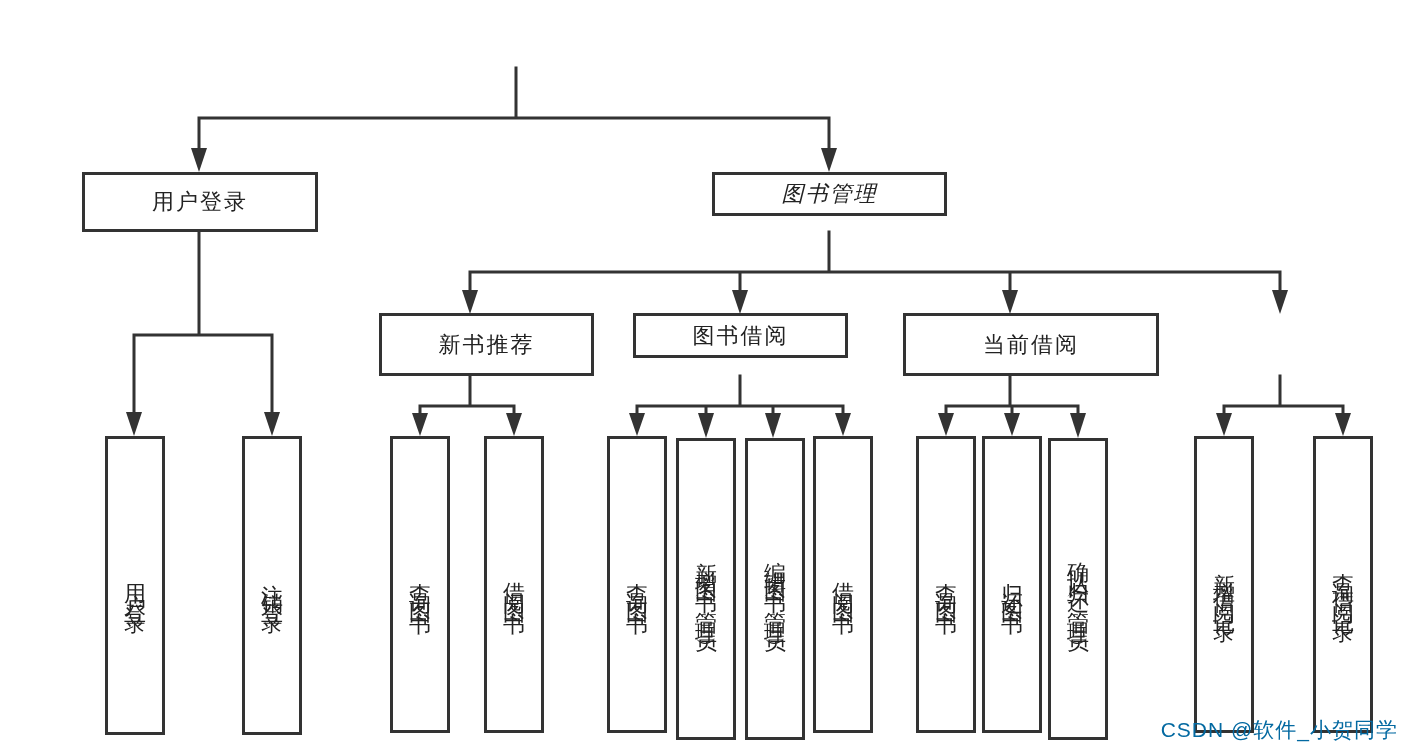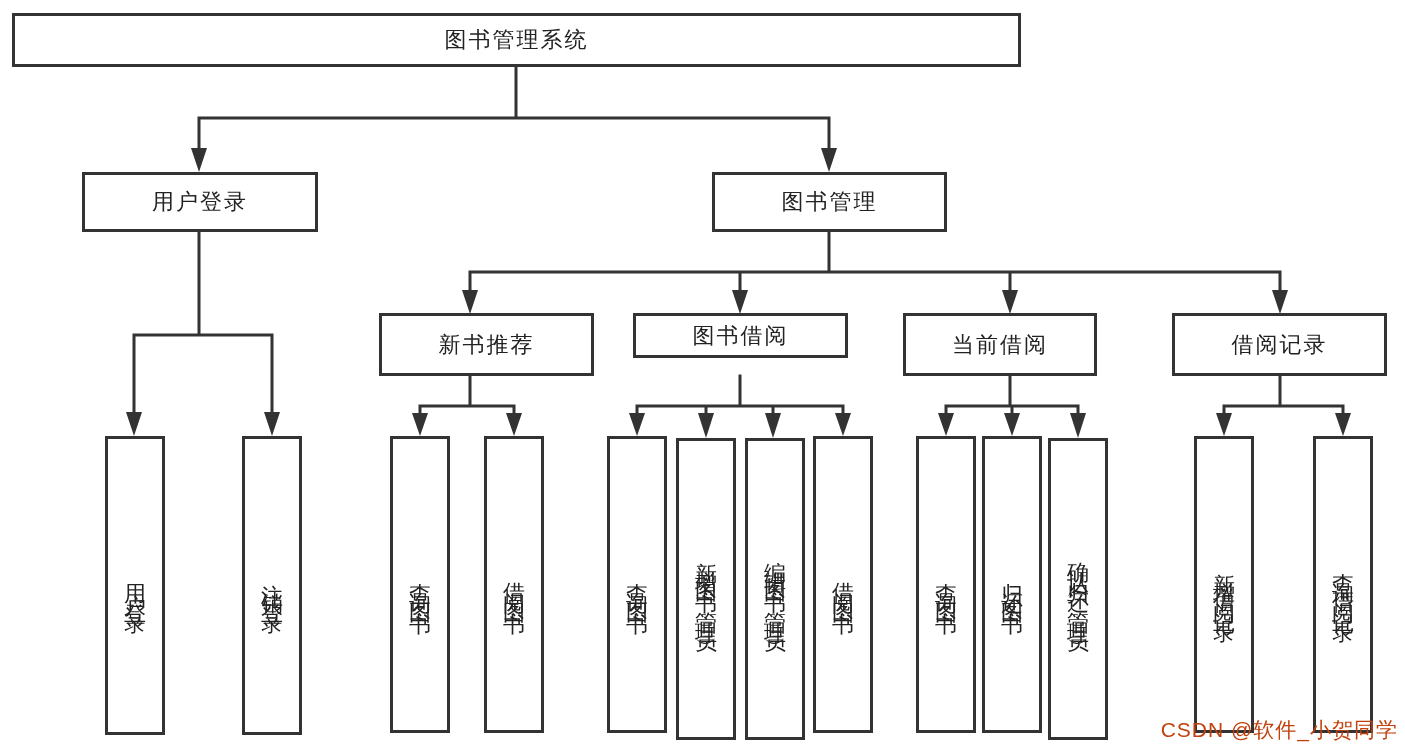--- a/index.html
+++ b/index.html
@@ -48,21 +48,21 @@
     font-size: 22px;
     letter-spacing: 10px;
     color: #222222;
     line-height: 1;
   }
   .watermark {
     position: absolute;
     top: 716px;
     right: 7px;
     font-size: 21px;
-    color: #c2410c;
+    color: #0369a1;
     letter-spacing: 1px;
     white-space: nowrap;
   }
 </style>
 </head>
 <body>
 
 <div id="stage">
 
   <svg id="wires" viewBox="0 0 1405 747" xmlns="http://www.w3.org/2000/svg">
@@ -98,29 +98,27 @@
       <polygon points="765,413 781,413 773,438"></polygon>
       <polygon points="835,413 851,413 843,436"></polygon>
       <polygon points="938,413 954,413 946,436"></polygon>
       <polygon points="1004,413 1020,413 1012,436"></polygon>
       <polygon points="1070,413 1086,413 1078,438"></polygon>
       <polygon points="1216,413 1232,413 1224,436"></polygon>
       <polygon points="1335,413 1351,413 1343,436"></polygon>
     </g>
   </svg>
 
-  <div class="hnode" style="left:12px; top:13px; width:1009px; height:54px;">图书管理系统</div>
 
   <div class="hnode" style="left:82px; top:172px; width:236px; height:60px;">用户登录</div>
-  <div class="hnode" style="left:712px; top:172px; width:235px; height:60px;">图书管理</div>
+  <div class="hnode" style="left:712px; top:172px; width:235px; height:44px;font-style:italic;">图书管理</div>
 
   <div class="hnode" style="left:379px; top:313px; width:215px; height:63px;">新书推荐</div>
   <div class="hnode" style="left:633px; top:313px; width:215px; height:45px;">图书借阅</div>
-  <div class="hnode" style="left:903px; top:313px; width:194px; height:63px;">当前借阅</div>
-  <div class="hnode" style="left:1172px; top:313px; width:215px; height:63px;">借阅记录</div>
+  <div class="hnode" style="left:903px; top:313px; width:256px; height:63px;">当前借阅</div>
 
   <div class="vnode" style="left:105px; top:436px; width:60px; height:299px;">用户登录</div>
   <div class="vnode" style="left:242px; top:436px; width:60px; height:299px;">注销登录</div>
 
   <div class="vnode" style="left:390px; top:436px; width:60px; height:297px;">查询图书</div>
   <div class="vnode" style="left:484px; top:436px; width:60px; height:297px;">借阅图书</div>
 
   <div class="vnode" style="left:607px; top:436px; width:60px; height:297px;">查询图书</div>
   <div class="vnode" style="left:676px; top:438px; width:60px; height:302px;">新增图书（管理员）</div>
   <div class="vnode" style="left:745px; top:438px; width:60px; height:302px;">编辑图书（管理员）</div>

